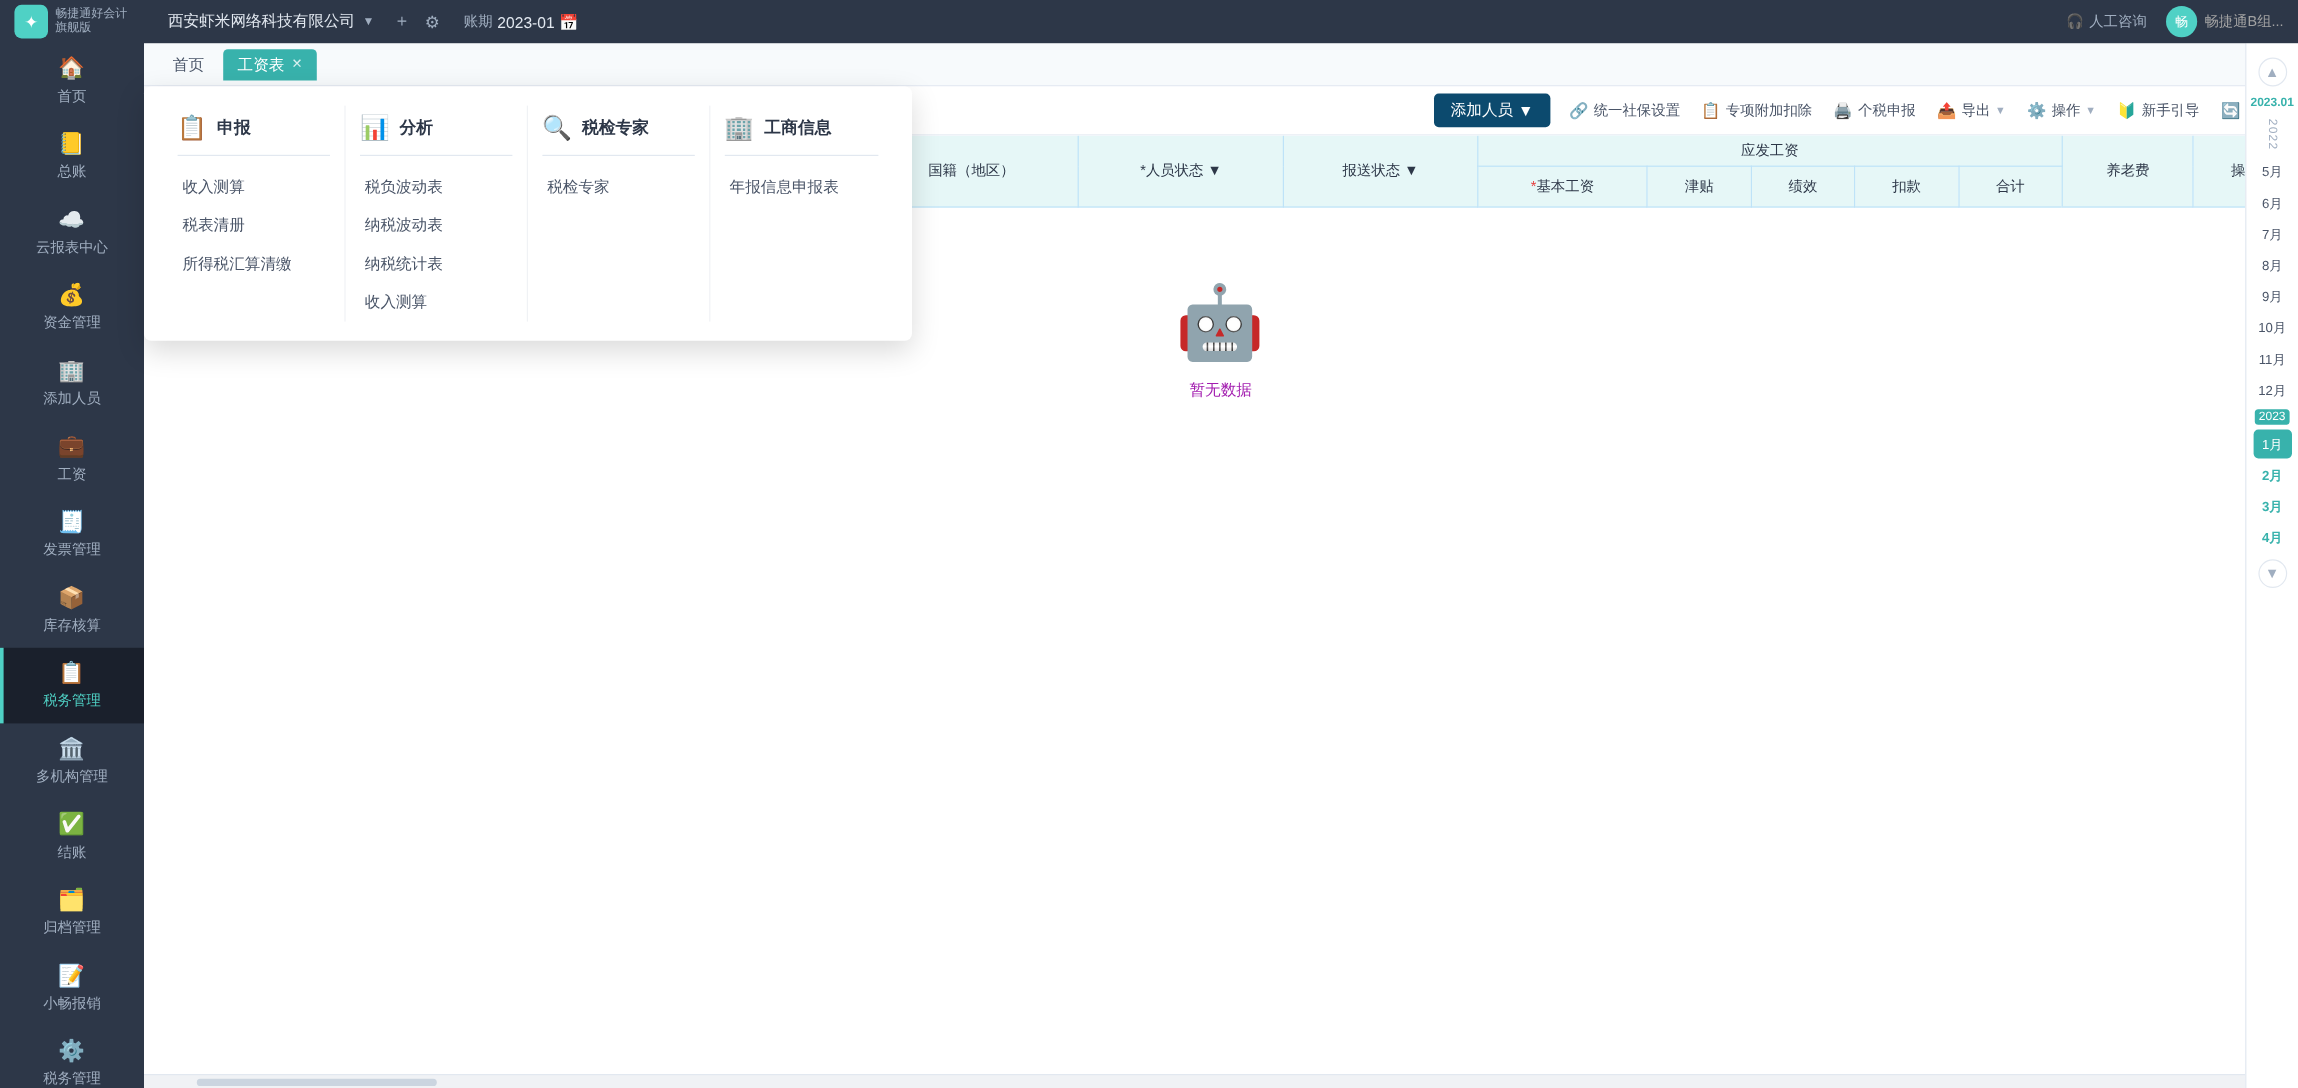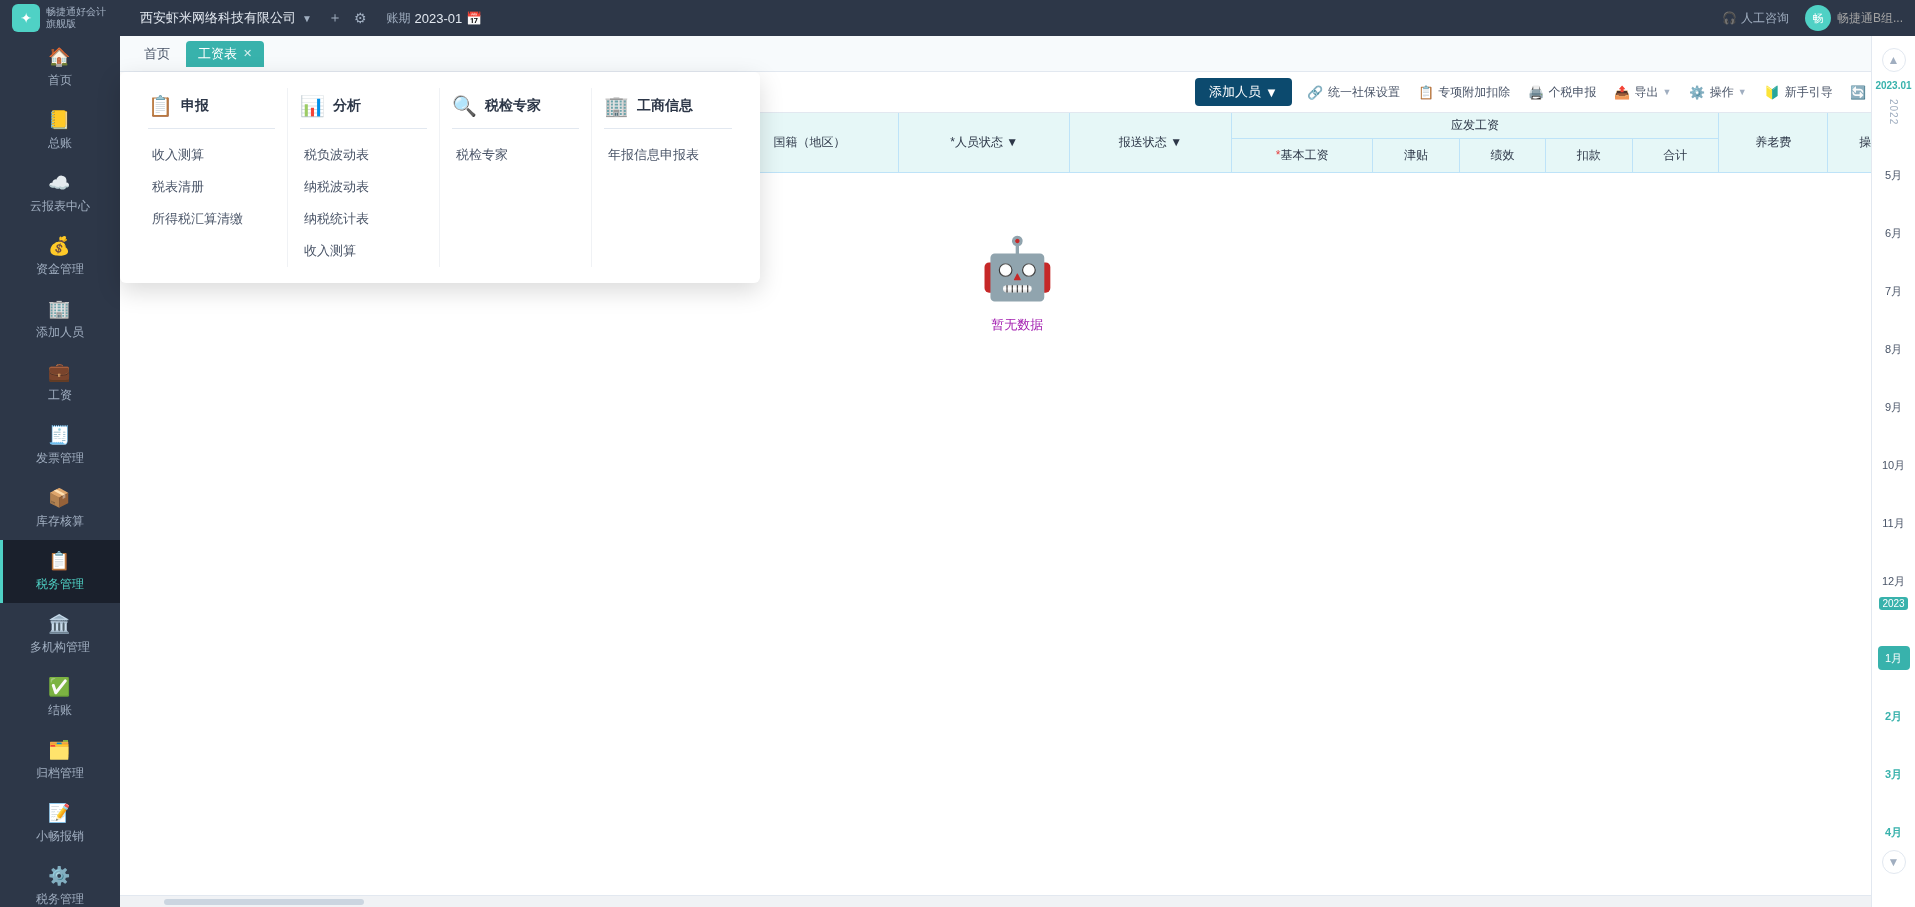--- a/index.html
+++ b/index.html
@@ -165,21 +165,21 @@
       display: flex; flex-direction: column; align-items: center;
       overflow-y: auto; padding: 8px 0; gap: 2px; z-index: 40;
     }
     .timeline-year {
       font-size: 10px; color: #a0aec0; writing-mode: vertical-rl;
       text-orientation: mixed; margin: 4px 0; letter-spacing: 1px;
     }
     .timeline-month {
       width: 32px; height: 24px; display: flex; align-items: center;
       justify-content: center; font-size: 11px; color: #4a5568;
-      cursor: pointer; border-radius: 3px; margin-top: 32px;
+      cursor: pointer; border-radius: 3px;
     }
     .timeline-month.active {
       background: #38b2ac; color: #fff; border-radius: 4px;
     }
     .timeline-month.current-year {
       color: #38b2ac; font-weight: bold;
     }
     .timeline-nav {
       width: 24px; height: 24px; display: flex; align-items: center;
       justify-content: center; cursor: pointer; color: #a0aec0;

